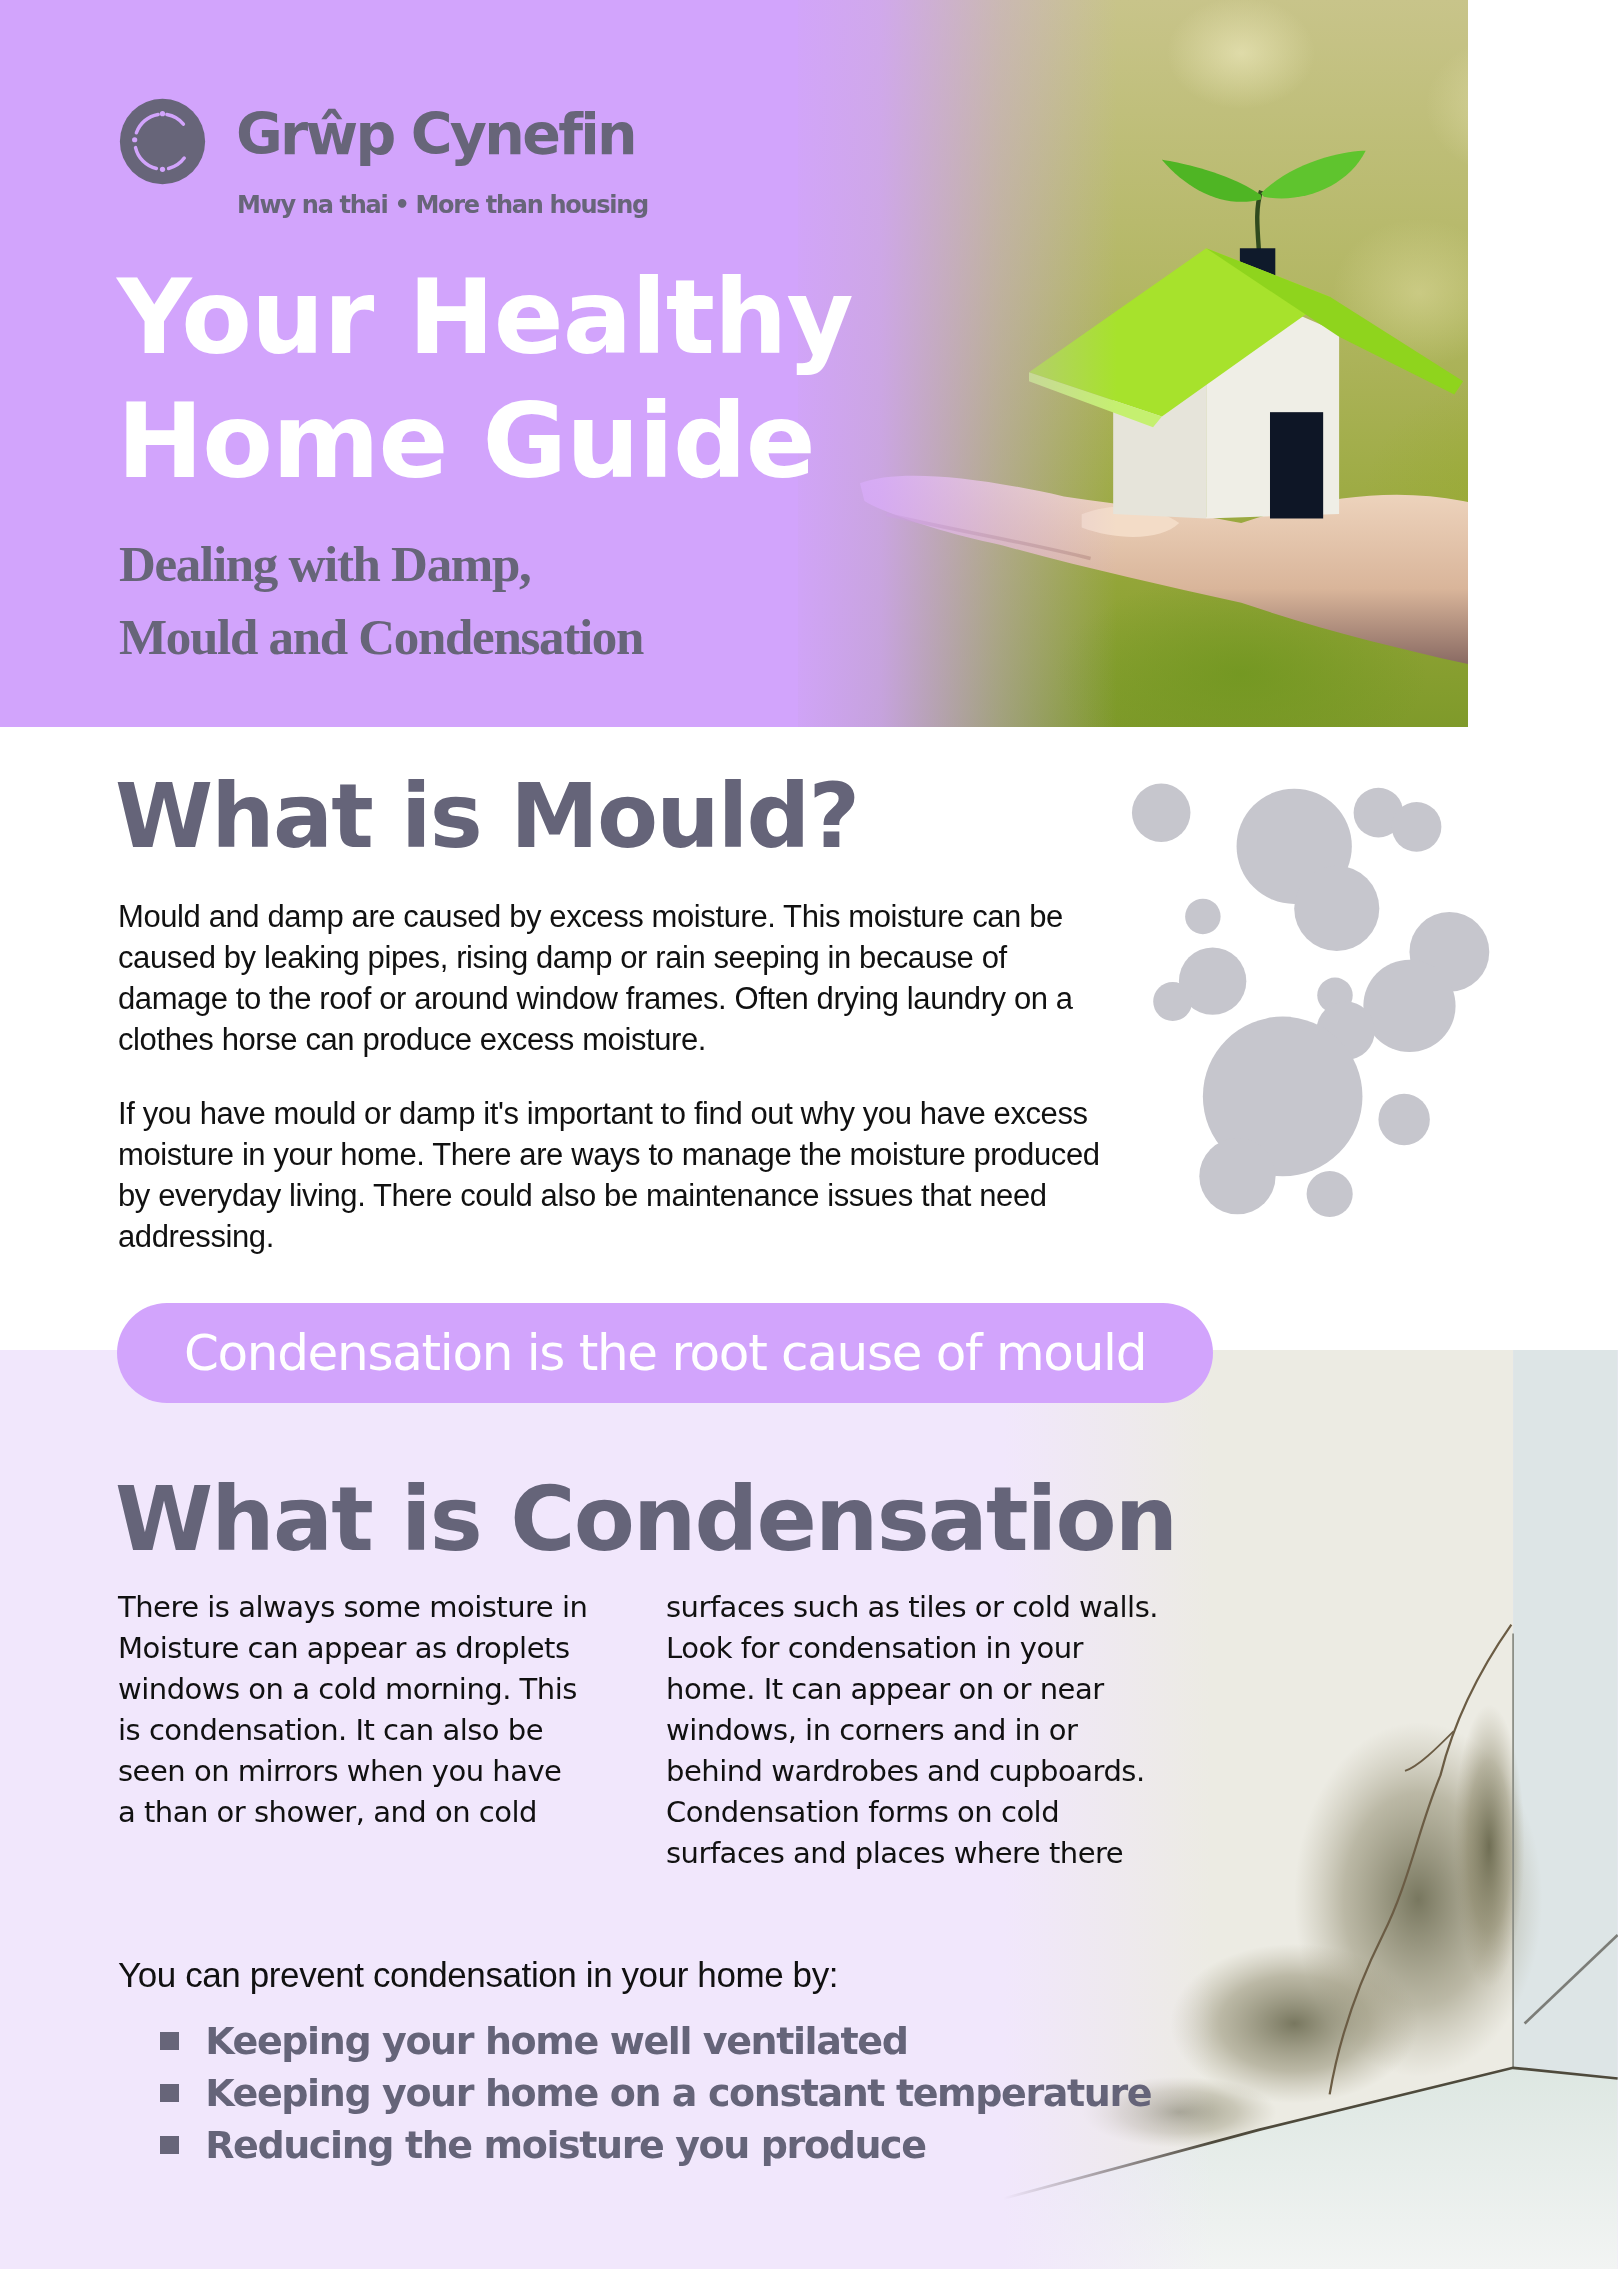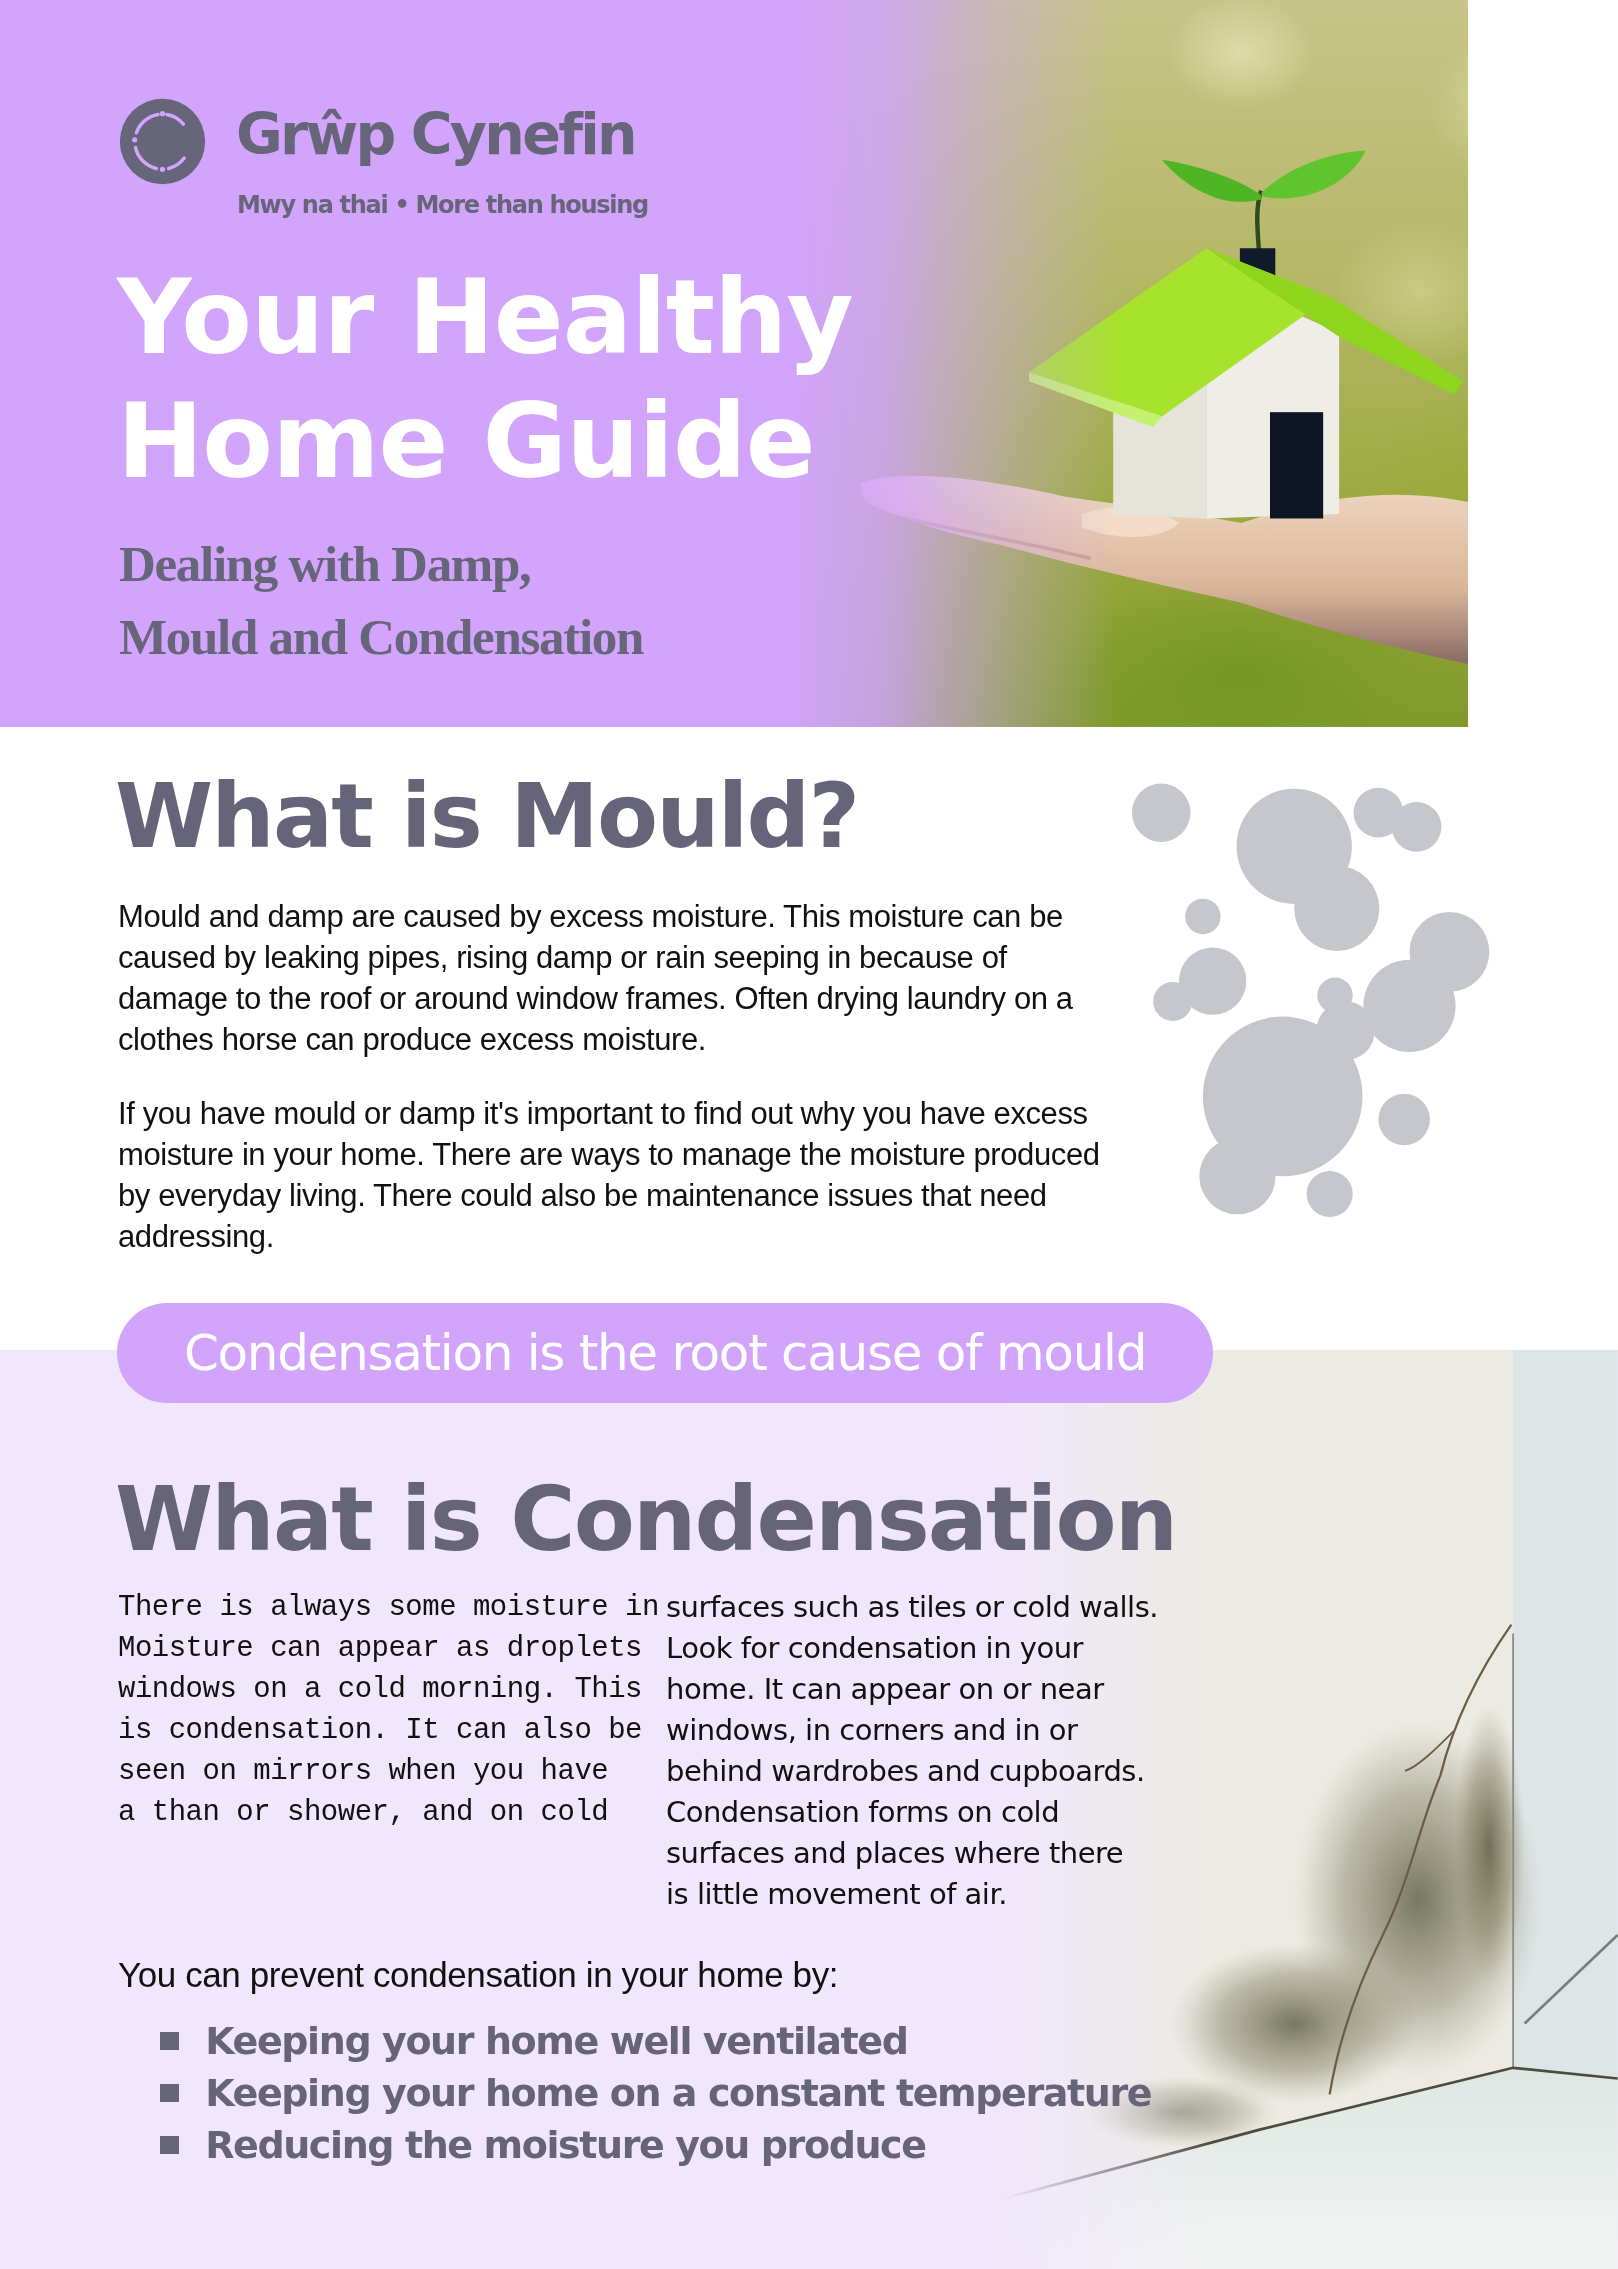--- a/index.html
+++ b/index.html
@@ -92,21 +92,21 @@
     font-family: "DejaVu Sans", sans-serif; font-size: 50px; color: #ffffff;
     letter-spacing: -1.3px; white-space: nowrap;
   }
 
   .col {
     position: absolute; top: 1587px; width: 532px;
     font-family: "DejaVu Sans", sans-serif; font-size: 29px; line-height: 41px; color: #111;
     letter-spacing: -0.5px;
   }
   .col .line { display: block; white-space: nowrap; }
-  .col-left { left: 118px; font-family: Liberation Mono, monospace; }
+  .col-left { left: 118px; }
   .col-right { left: 666px; }
 
   .prevent-intro {
     position: absolute; left: 118px; top: 1955px; white-space: nowrap;
     font-family: "Liberation Sans", sans-serif; font-size: 35px; color: #111; letter-spacing: -0.4px;
   }
   .prevent-list { position: absolute; left: 160px; top: 2015px; list-style: none; }
   .prevent-list li {
     display: flex; align-items: center; height: 52px;
   }
@@ -267,21 +267,20 @@
 </div>
 
 <div class="col col-right">
   <span class="line">surfaces such as tiles or cold walls.</span>
   <span class="line">Look for condensation in your</span>
   <span class="line">home. It can appear on or near</span>
   <span class="line">windows, in corners and in or</span>
   <span class="line">behind wardrobes and cupboards.</span>
   <span class="line">Condensation forms on cold</span>
   <span class="line">surfaces and places where there</span>
-  <span class="line">is little movement of air.</span>
 </div>
 
 <p class="prevent-intro">You can prevent condensation in your home by:</p>
 
 <ul class="prevent-list">
   <li>
     <span class="bullet"></span>
     <span class="bullet-label">Keeping your home well ventilated</span>
   </li>
   <li>

